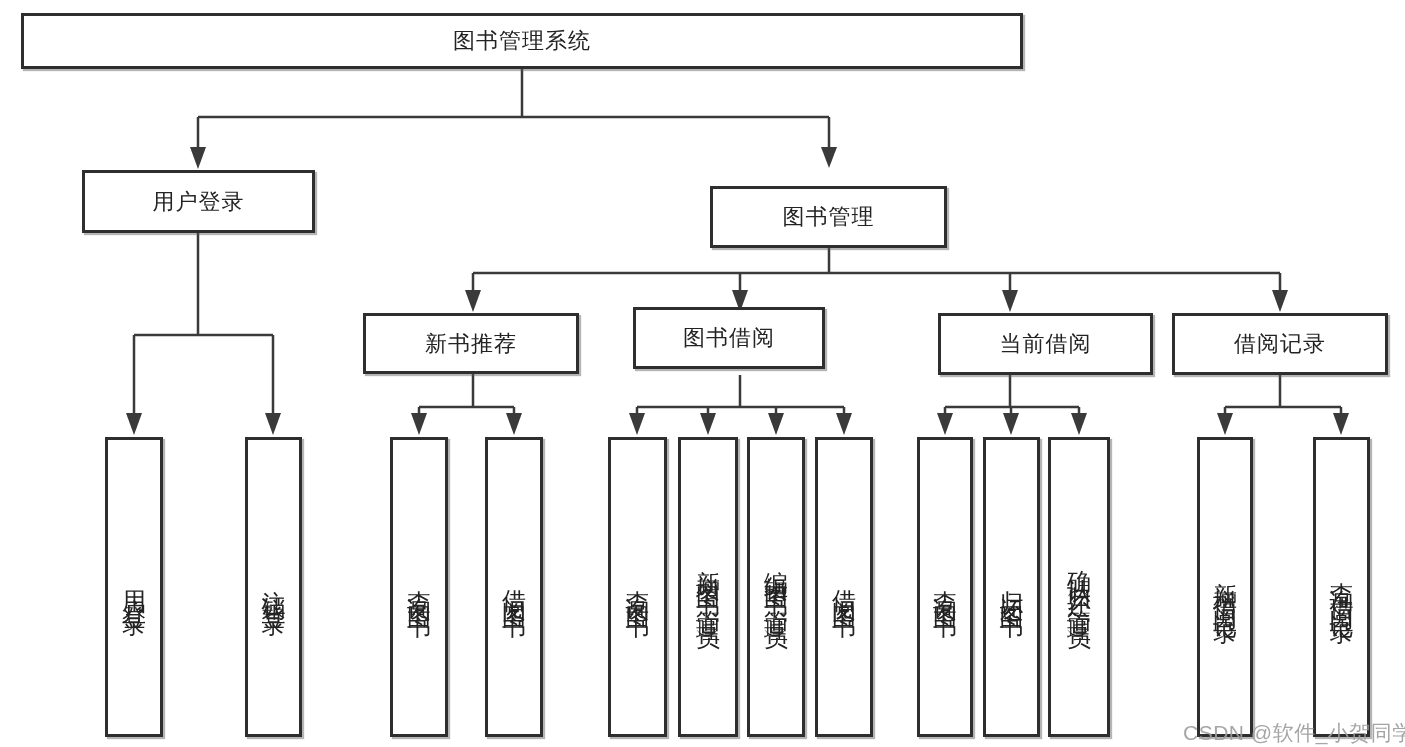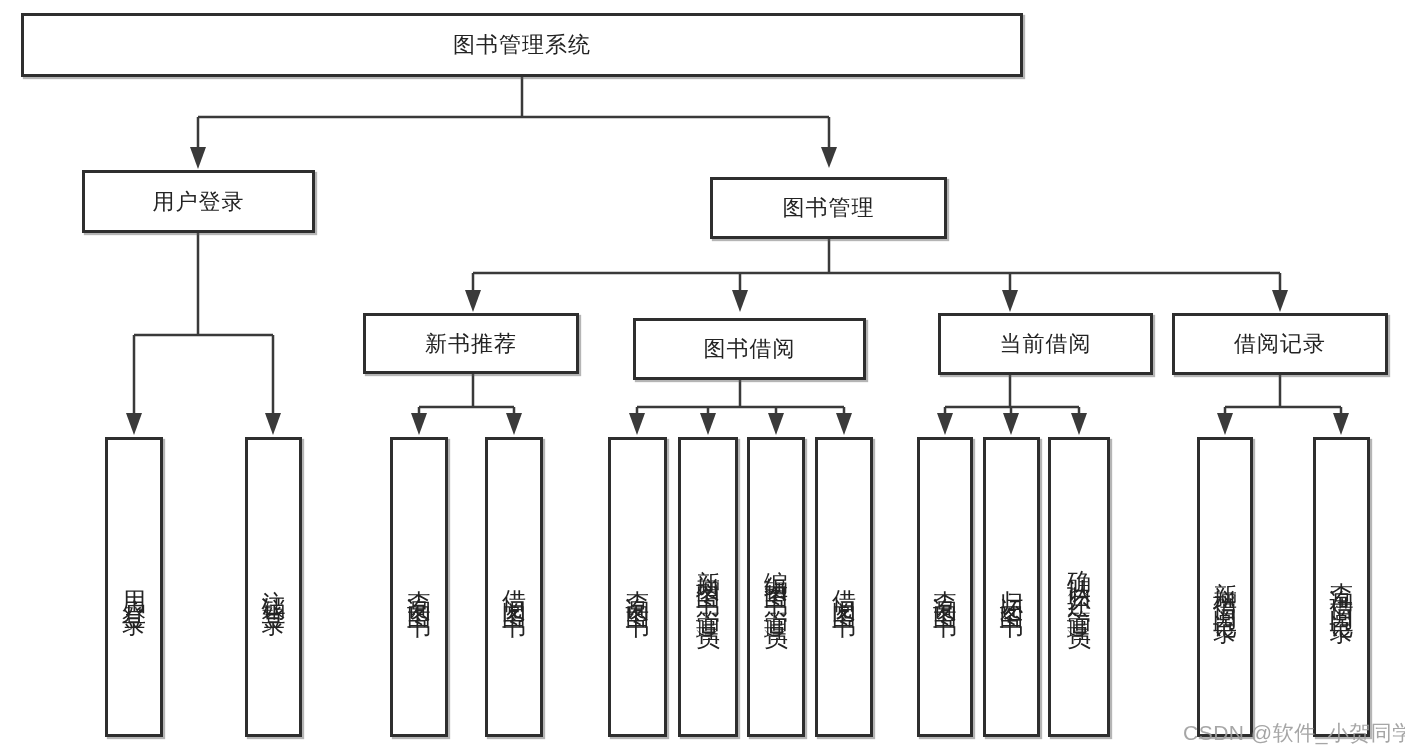--- a/index.html
+++ b/index.html
@@ -83,27 +83,27 @@
 
       <polygon points="937,413 953,413 945,435"></polygon>
       <polygon points="1003,413 1019,413 1011,435"></polygon>
       <polygon points="1071,413 1087,413 1079,435"></polygon>
 
       <polygon points="1217,413 1233,413 1225,435"></polygon>
       <polygon points="1333,413 1349,413 1341,435"></polygon>
     </g>
   </svg>
 
-  <div class="hbox" style="left:21px;top:13px;width:1002px;height:64px">图书管理系统</div>
+  <div class="hbox" style="left:21px;top:13px;width:1002px;height:56px">图书管理系统</div>
 
   <div class="hbox" style="left:82px;top:170px;width:233px;height:63px">用户登录</div>
-  <div class="hbox" style="left:710px;top:177px;width:237px;height:62px">图书管理</div>
+  <div class="hbox" style="left:710px;top:186px;width:237px;height:62px">图书管理</div>
 
   <div class="hbox" style="left:363px;top:313px;width:216px;height:61px">新书推荐</div>
-  <div class="hbox" style="left:633px;top:318px;width:233px;height:62px">图书借阅</div>
+  <div class="hbox" style="left:633px;top:307px;width:192px;height:62px">图书借阅</div>
   <div class="hbox" style="left:938px;top:313px;width:215px;height:62px">当前借阅</div>
   <div class="hbox" style="left:1172px;top:313px;width:216px;height:62px">借阅记录</div>
 
   <div class="vbox" style="left:105px;top:437px;width:58px;height:300px">用户登录</div>
   <div class="vbox" style="left:245px;top:437px;width:57px;height:300px">注销登录</div>
 
   <div class="vbox" style="left:390px;top:437px;width:58px;height:300px">查询图书</div>
   <div class="vbox" style="left:485px;top:437px;width:58px;height:300px">借阅图书</div>
 
   <div class="vbox" style="left:608px;top:437px;width:59px;height:300px">查询图书</div>

